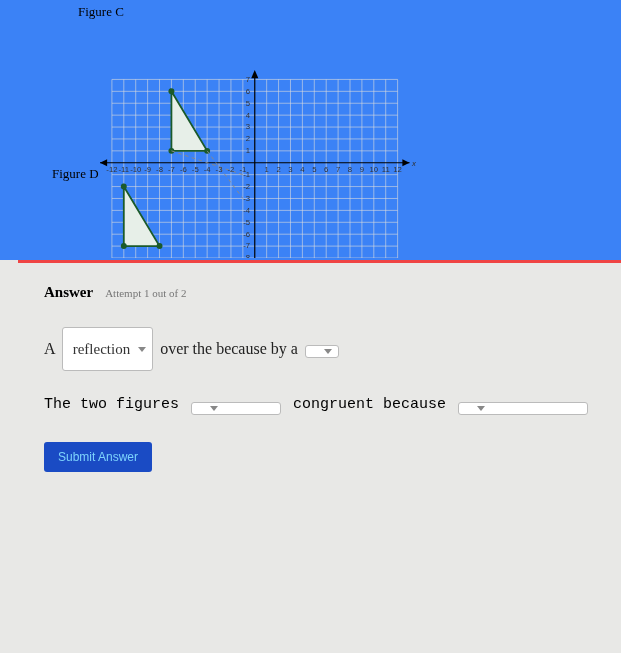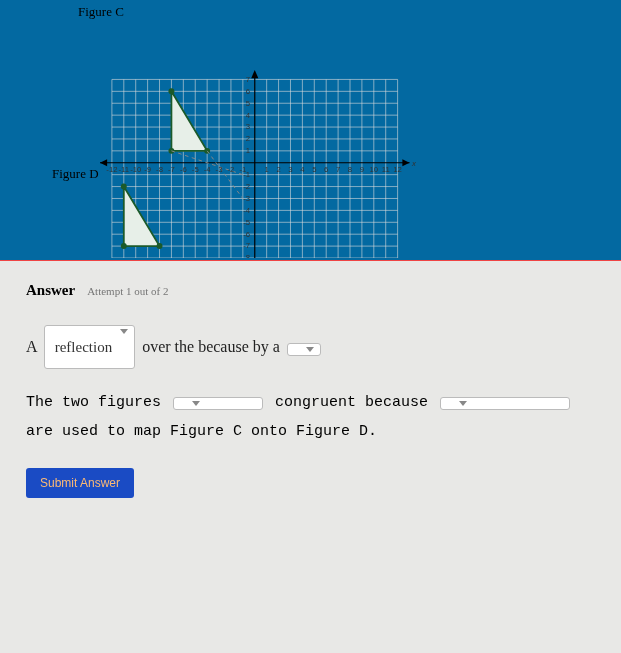--- a/index.html
+++ b/index.html
@@ -5,21 +5,21 @@
   * { box-sizing: border-box; margin: 0; padding: 0; }
   body {
     font-family: Georgia, 'Times New Roman', serif;
     background: #e8e8e6;
     width: 621px;
     height: 653px;
     overflow: hidden;
     position: relative;
   }
   .graph-area {
-    background: #0369a1;
+    background: #3b82f6;
     padding: 8px 20px 20px 40px;
     height: 260px;
     position: relative;
   }
   .label-c {
     position: absolute;
     top: 4px;
     left: 78px;
     font-size: 13px;
   }
@@ -28,38 +28,40 @@
     top: 166px;
     left: 52px;
     font-size: 13px;
   }
   .graph-svg {
     margin-left: 60px;
     margin-top: 0;
   }
   .answer-section {
     padding: 20px 26px 16px 26px;
-    border-top: 1px solid #ef4444;
+    border-top: 3px solid #ef4444;
+    margin-left: 18px;
   }
   .answer-header {
     margin-bottom: 26px;
   }
   .answer-header b { font-size: 15px; }
   .attempt {
     font-size: 11px;
     color: #777;
     margin-left: 8px;
   }
   .sentence {
     font-size: 16px;
     line-height: 2.4;
     color: #222;
   }
   .dd {
     display: inline-flex;
+    align-items: center;
     border: 1px solid #bbb;
     background: #fff;
     border-radius: 3px;
     padding: 3px 6px 3px 10px;
     font-size: 15px;
     margin: 0 3px;
     cursor: pointer;
     color: #333;
   }
   .dd.small { min-width: 70px; padding: 1px 4px; font-size:13px;}
@@ -78,21 +80,21 @@
     background: #fff;
     vertical-align: middle;
     border-radius: 2px;
     margin: 0 1px 0 4px;
   }
   .units-row { margin-top: 4px; }
   .para2 { margin-top: 20px; font-size:15px; line-height:1.9;font-family:Liberation Mono, monospace; }
   .submit-btn {
     display: inline-block;
     background: #1a4bc4;
-    color: #fdba74;
+    color: #7dd3fc;
     font-size: 12px;
     padding: 8px 14px;
     border-radius: 3px;
     border: none;
     margin-top: 22px;
     cursor: pointer;
     font-family: Arial, sans-serif;
   }
   .cursor-arrow {
     position: absolute;
@@ -255,17 +257,16 @@
     <span>The two figures</span>
     <span class="dd wide">
       <span></span>
         <span class="chev"></span>
     </span>
     <span>congruent because</span>
     <span class="dd wide" style="min-width:130px">
       <span></span>
         <span class="chev"></span>
     </span><br>
-    <span>are used to map Figure C onto Figure D.</span>
   </div>
 
   <button class="submit-btn">Submit Answer</button>
 </div>
 
 </body></html>

